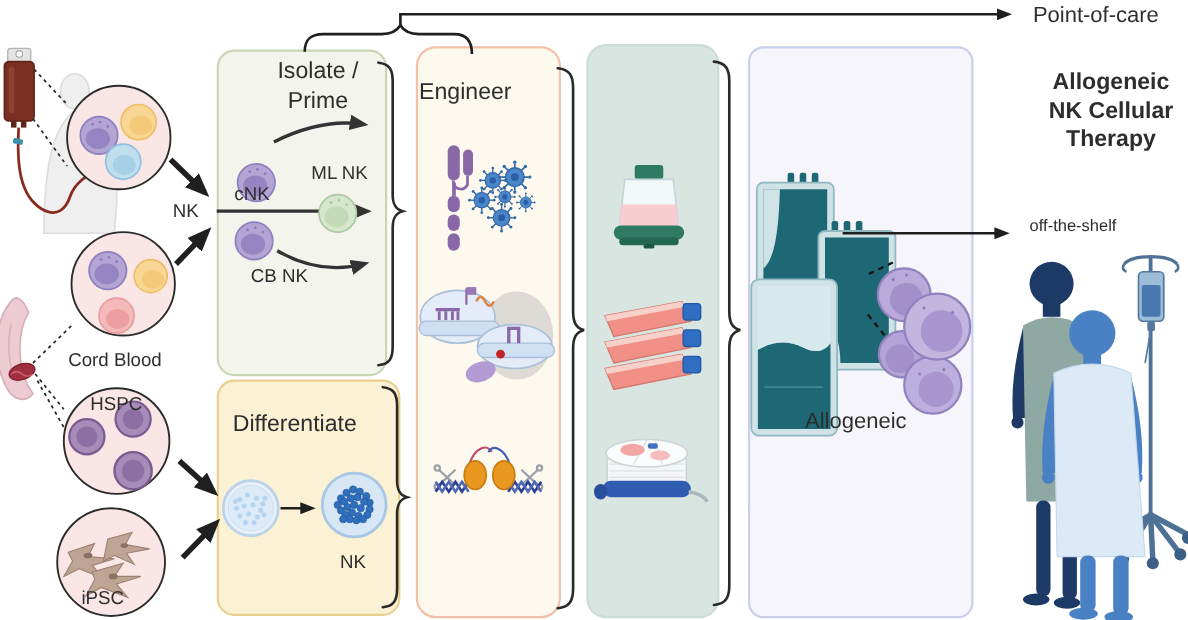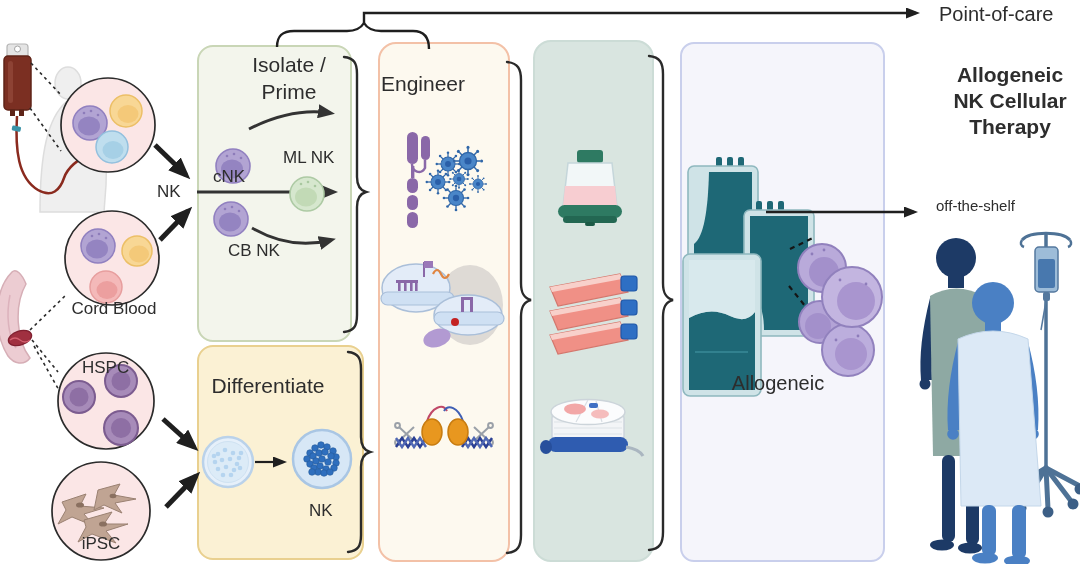--- a/index.html
+++ b/index.html
@@ -9,23 +9,23 @@
   #box-isolate{left:197px;top:45px;width:151px;height:293px;background:var(--isolate-box-fill);border:2px solid var(--isolate-box-border);}
   #box-differentiate{left:197px;top:345px;width:163px;height:211px;background:var(--differentiate-box-fill);border:2px solid var(--differentiate-box-border);}
   #box-engineer{left:378px;top:42px;width:128px;height:516px;background:var(--engineer-box-fill);border:2.5px solid var(--engineer-box-border);border-radius:18px;}
   #box-expand{left:533px;top:40px;width:117px;height:518px;background:var(--expand-box-fill);border:2px solid var(--expand-box-border);border-radius:18px;}
   #box-cryo{left:680px;top:42px;width:201px;height:516px;background:var(--cryo-box-fill);border:2px solid var(--cryo-box-border);border-radius:14px;}
   svg.art{position:absolute;left:0;top:0;z-index:2;}
   .lbl{position:absolute;z-index:3;font-size:17px;color:var(--text,#2d2d2d);white-space:nowrap;}
   .box-title{font-size:21px;line-height:27px;text-align:center;white-space:normal;}
   #lbl-pb{left:34px;top:48px;width:150px;text-align:center;}
   #lbl-nk-src{left:157px;top:182px;}
-  #lbl-cord{left:62px;top:299px;width:104px;text-align:center;}
+  #lbl-cord{left:62px;top:318px;width:104px;text-align:left;}
   #lbl-hspc{left:62px;top:358px;margin-left:20px;}
-  #lbl-ipsc{left:74px;top:534px;width:54px;text-align:center;}
+  #lbl-ipsc{left:74px;top:534px;width:54px;}
   #ttl-isolate{left:219px;top:51px;width:140px;}
   #lbl-cnk{left:213px;top:123px;margin-top:44px;}
   #lbl-mlnk{left:283px;top:148px;}
   #lbl-cbnk{left:206px;top:241px;margin-left:22px;}
   #ttl-diff{left:200px;top:372px;width:136px;}
   #lbl-diffnk{left:309px;top:501px;}
   #ttl-eng{left:361px;top:70px;width:124px;}
   #ttl-exp{left:534px;top:71px;width:115px;}
   #ttl-cryo{left:688px;top:71px;width:185px;}
   #lbl-allonk{left:698px;top:368px;width:160px;font-size:20px;line-height:31px;text-align:center;white-space:normal;}

